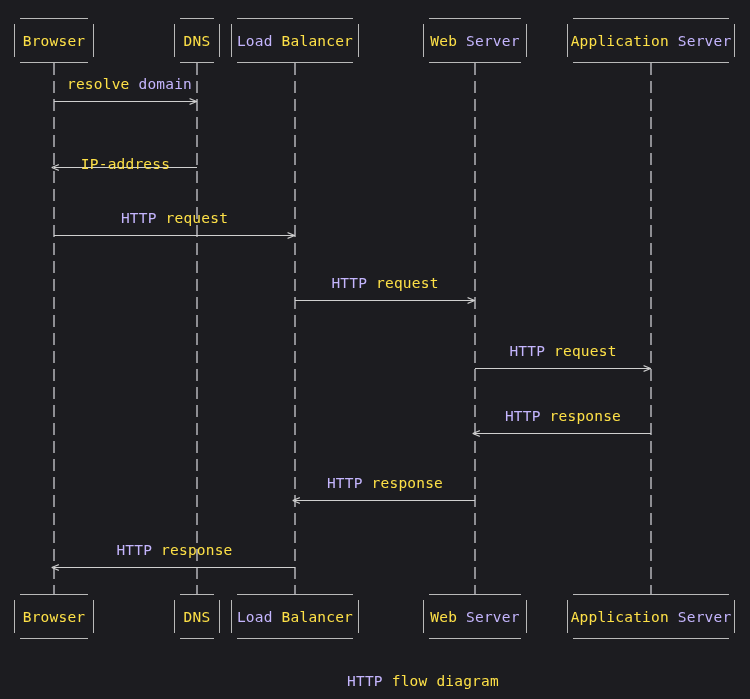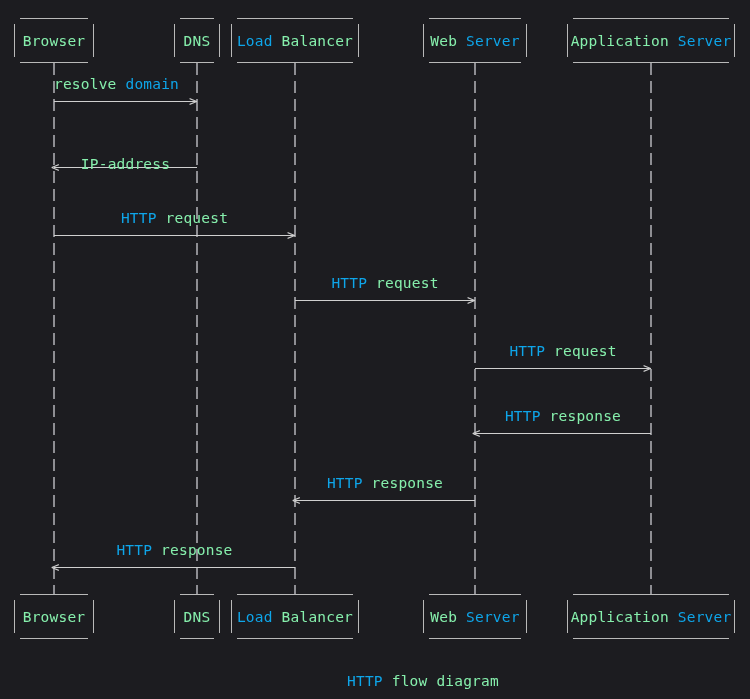--- a/index.html
+++ b/index.html
@@ -95,22 +95,22 @@
     width: 10px;
     height: 10px;
     color: #cfcfcf;
     font-size: 14px;
     line-height: 10px;
   }
   .arrow.right .head { right: -2px; }
   .arrow.left  .head { left: -3px; }
 
   
-  .k { color: #0ea5e9; }   
-  .w { color: #86efac; text-align: center; }   
+  .k { color: #c4b5fd; }   
+  .w { color: #fde047; text-align: center; }   
 
   .caption {
     position: absolute;
     width: 100%;
     text-align: center;
     white-space: pre;
     letter-spacing: 0.2px;
     padding-left: 48px;
   }
 </style>
@@ -163,21 +163,21 @@
         <div class="br"></div>
         <div class="plabel"><span class="w">Application</span><span class="k">&nbsp;Server</span></div>
       </div>
     </div>
 
   <div id="messages">
       <div class="arrow right" style="left: 54px; width: 143px; top: 96px;">
         <div class="shaft"></div>
         <div class="head">&gt;</div>
       </div>
-      <div class="msg-label" style="left: 54px; width: 114px; top: 76px;"><span class="w">resolve</span><span class="k">&nbsp;domain</span></div>
+      <div class="msg-label" style="left: 67px; width: 114px; top: 76px;"><span class="w">resolve</span><span class="k">&nbsp;domain</span></div>
       <div class="arrow left" style="left: 54px; width: 143px; top: 162px;">
         <div class="shaft"></div>
         <div class="head">&lt;</div>
       </div>
       <div class="msg-label" style="left: 54px; width: 143px; top: 156px;"><span class="w">IP-address</span></div>
       <div class="arrow right" style="left: 54px; width: 241px; top: 230px;">
         <div class="shaft"></div>
         <div class="head">&gt;</div>
       </div>
       <div class="msg-label" style="left: 54px; width: 241px; top: 210px;"><span class="k">HTTP</span><span class="w">&nbsp;request</span></div>

